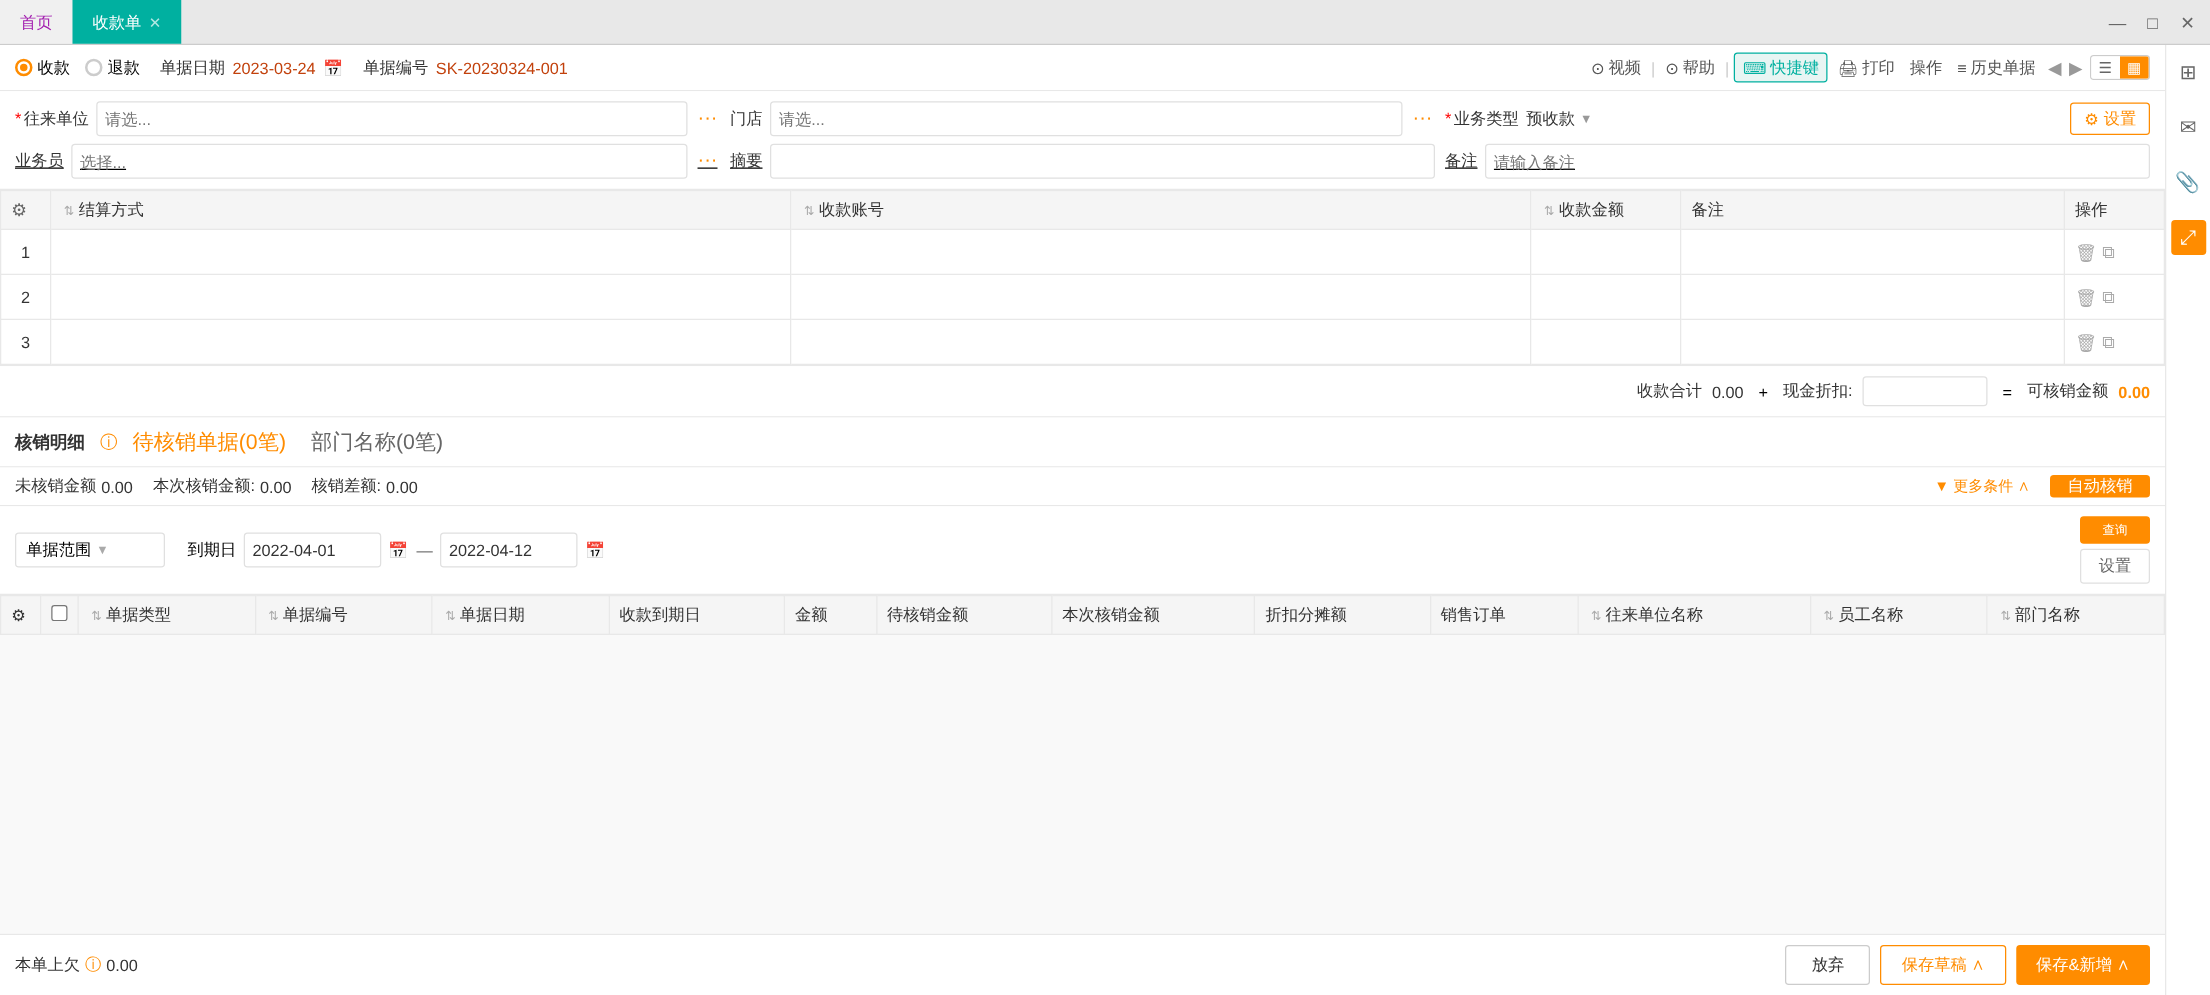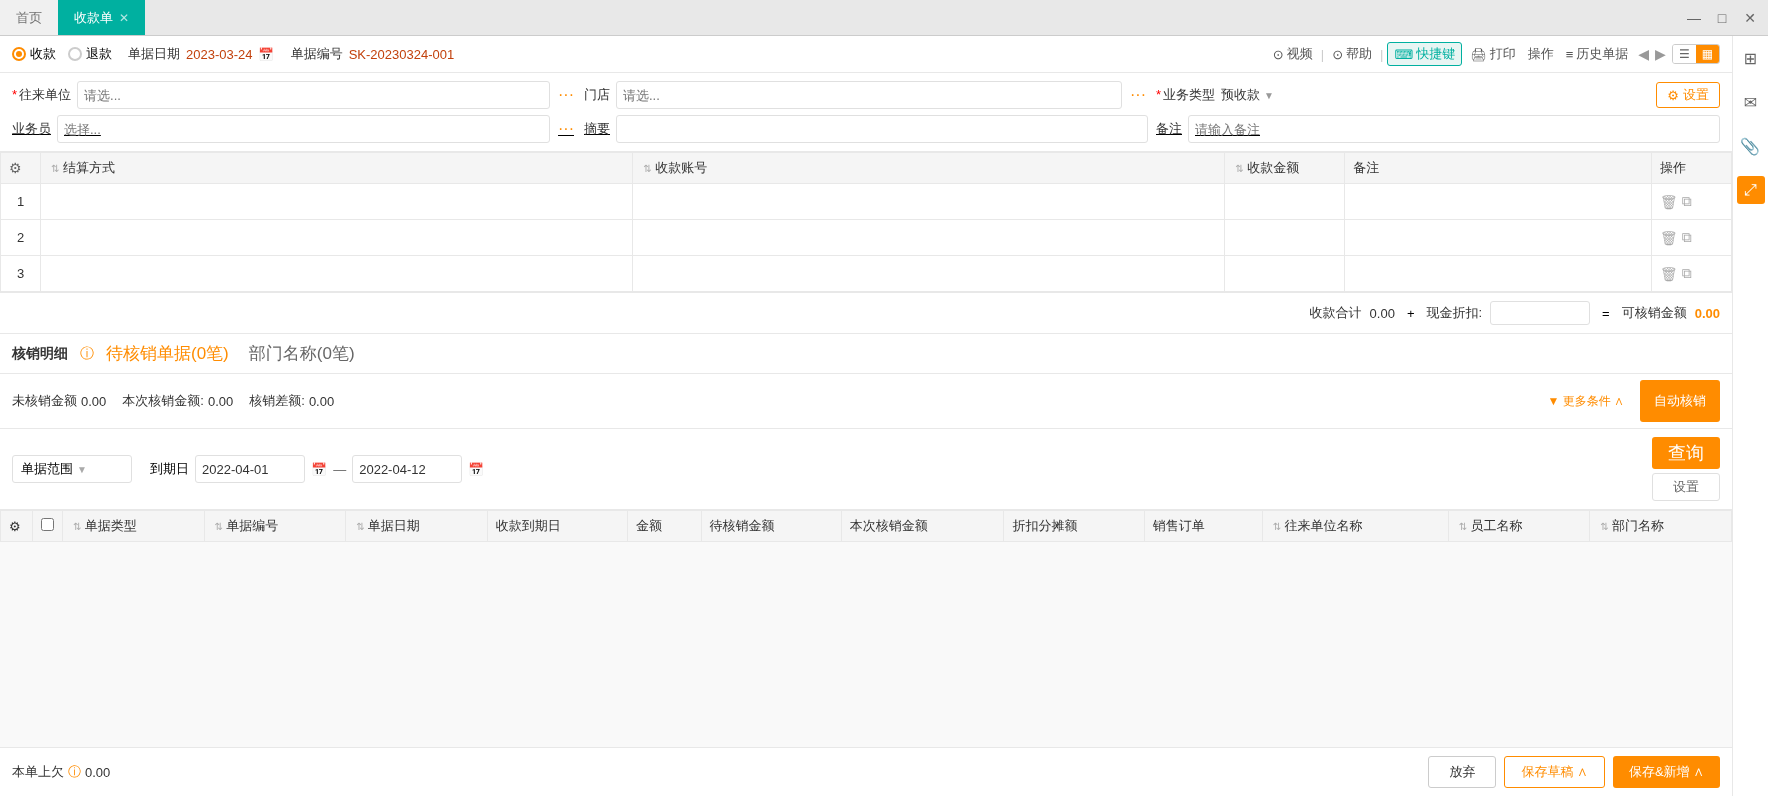--- a/index.html
+++ b/index.html
@@ -15,21 +15,21 @@
     .tab-item {
       display: flex; align-items: center;
       padding: 0 16px;
       height: 100%;
       cursor: pointer;
       font-size: 13px;
       gap: 6px;
     }
     .tab-item.home {
       background: #f0f0f0;
-      color: #737373;
+      color: #a21caf;
     }
     .tab-item.active {
       background: #00b0a0;
       color: #fff;
     }
     .tab-close {
       font-size: 12px;
       cursor: pointer;
       opacity: 0.7;
     }
@@ -279,21 +279,21 @@
       margin-left: auto;
       display: flex;
       align-items: center;
       gap: 4px;
       font-size: 12px;
     }
     .auto-btn {
       background: #ff8c00;
       color: #fff;
       border: none;
-      padding: 12px 14px;
+      padding: 0 14px;
       border-radius: 3px;
       cursor: pointer;
       font-size: 13px;
     }
     .range-select {
       display: flex;
       align-items: center;
       gap: 4px;
       border: 1px solid #e0e0e0;
       border-radius: 3px;
@@ -303,21 +303,21 @@
       cursor: pointer;
       min-width: 120px;
     }
     .query-btn {
       background: #ff8c00;
       color: #fff;
       border: none;
       padding: 4px 16px;
       border-radius: 3px;
       cursor: pointer;
-      font-size: 18px;
+      font-size: 10px;
     }
     .settings-outline-btn {
       background: #fff;
       color: #666;
       border: 1px solid #e0e0e0;
       padding: 4px 14px;
       border-radius: 3px;
       cursor: pointer;
       font-size: 13px;
     }

